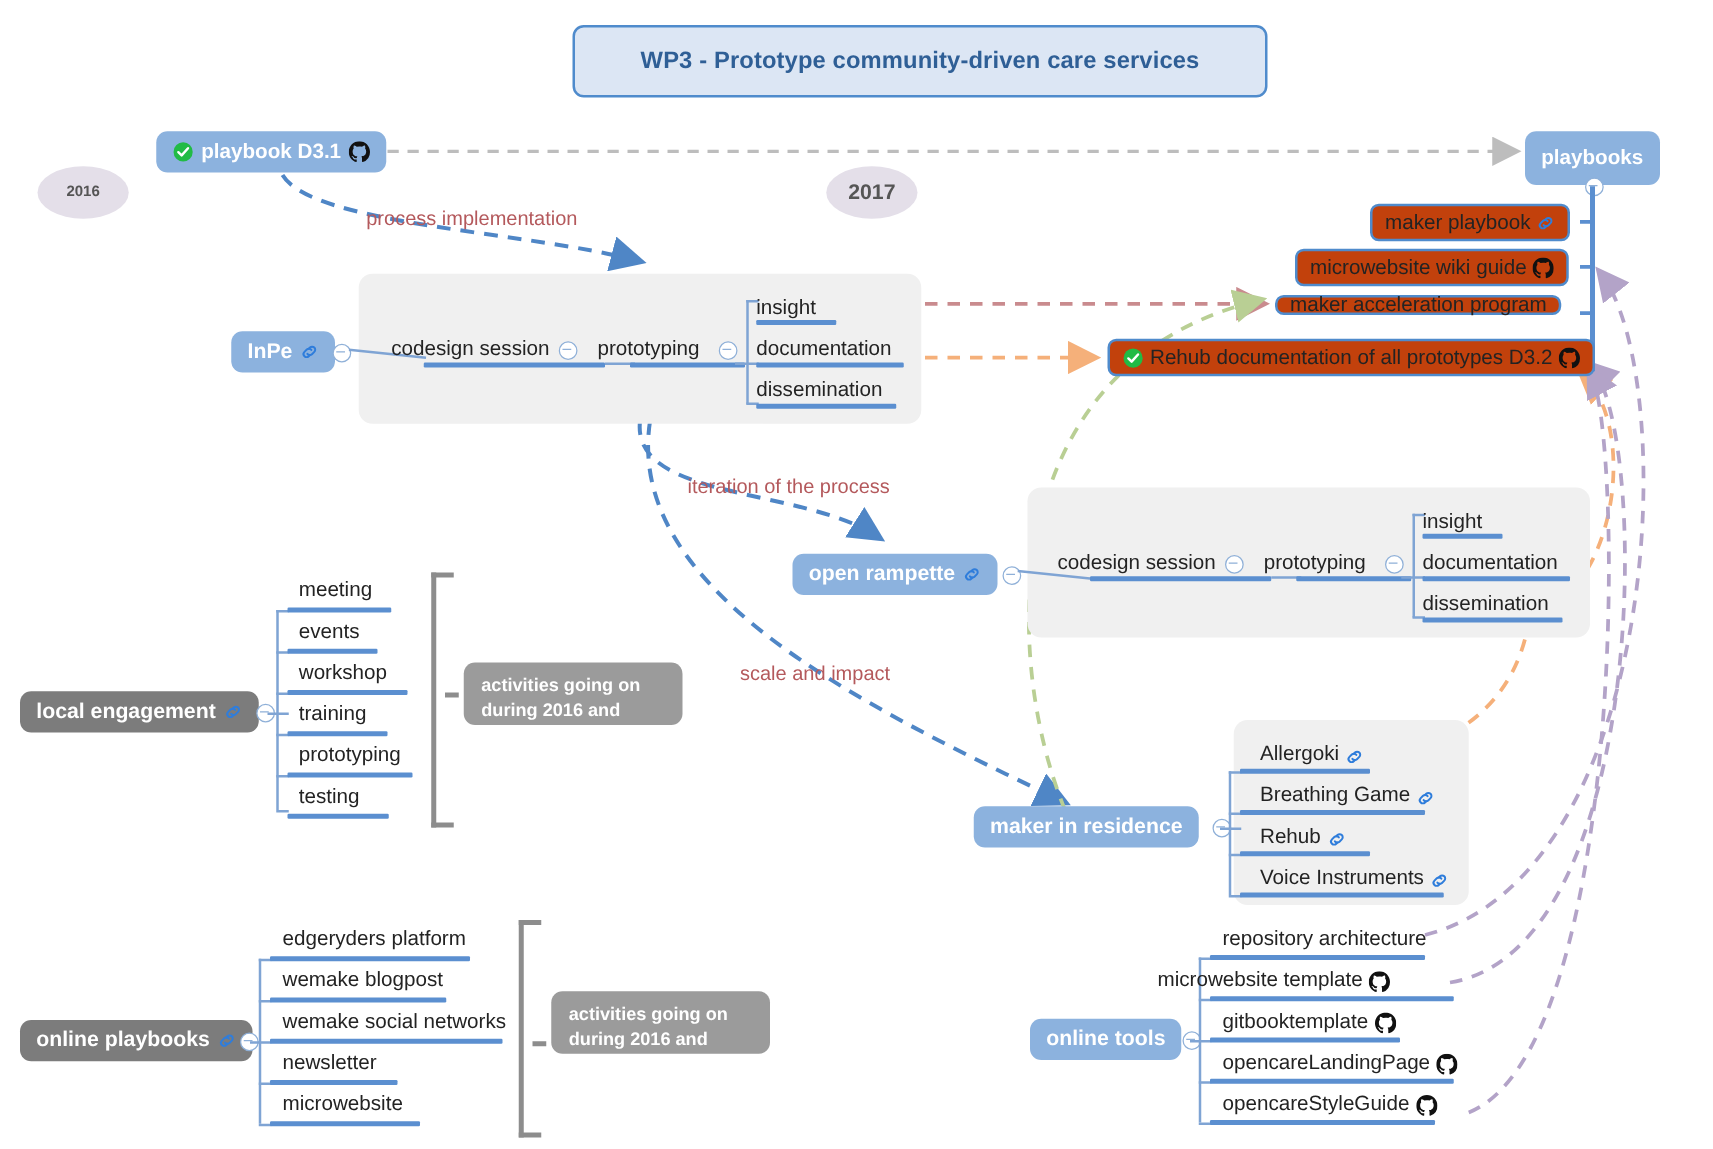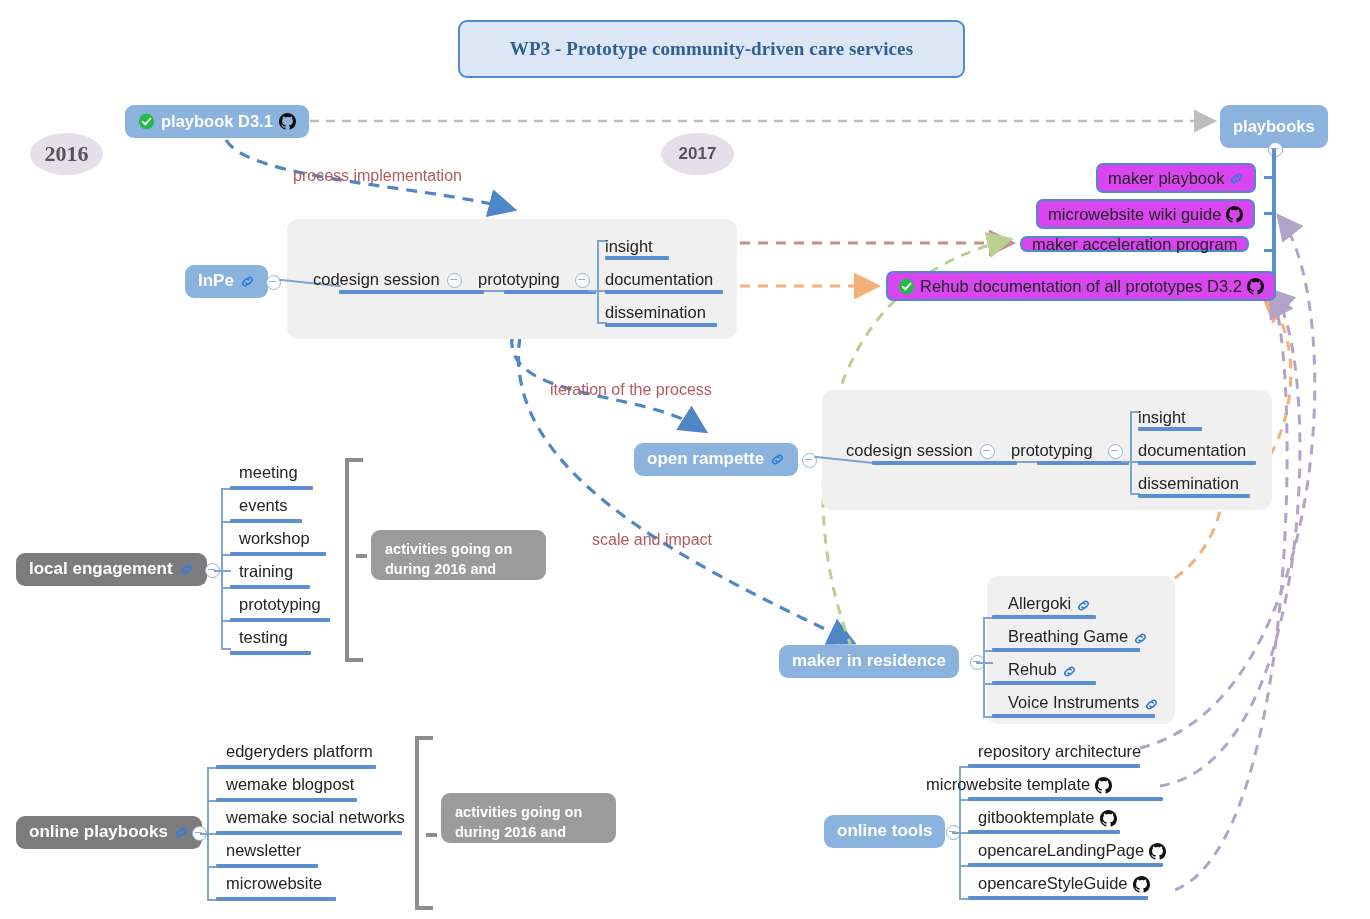--- a/index.html
+++ b/index.html
@@ -36,21 +36,21 @@
     border-radius:9px;
     color:#2f5f96;
     font-weight:bold;
     font-size:19px;
     display:flex;align-items:center;justify-content:center;
     letter-spacing:.1px;
   }
 
   .boxed{
     box-sizing:border-box;
-    background:#d946ef;
+    background:#c2410c;
     border:2px solid #4f8bcc;
     border-radius:7px;
     display:flex;align-items:center;gap:5px;
     padding:3px 10px;
     font-size:16.5px;
     color:#232323;
     line-height:1.15;
   }
 
   .leaf{
@@ -145,23 +145,23 @@
     <path d="M1140,748 C1330,700 1345,300 1280,218" stroke="#b3a3c8" stroke-width="3" stroke-dasharray="10,8" fill="none" marker-end="url(#ah-purple)"></path>
 
     <path d="M1160,786 C1320,760 1320,340 1272,292" stroke="#b3a3c8" stroke-width="3" stroke-dasharray="10,8" fill="none" marker-end="url(#ah-purple)"></path>
     <path d="M1175,890 C1300,840 1300,350 1272,296" stroke="#b3a3c8" stroke-width="3" stroke-dasharray="10,8" fill="none" marker-end="url(#ah-purple)"></path>
   </svg>
 
   <div class="group-bg" style="left:287px;top:219px;width:450px;height:120px;"></div>
   <div class="group-bg" style="left:822px;top:390px;width:450px;height:120px;"></div>
   <div class="group-bg" style="left:987px;top:576px;width:188px;height:148px;"></div>
 
-  <div class="node title-box" style="left:458px;top:20px;width:507px;height:58px;font-family:Liberation Serif, serif;">WP3 - Prototype community-driven care services</div>
-
-  <div class="node pill lilac" style="left:30px;top:133px;width:73px;height:42px;font-size:22px;font-family:Liberation Serif, serif;">2016</div>
+  <div class="node title-box" style="left:458px;top:20px;width:556px;height:58px;">WP3 - Prototype community-driven care services</div>
+
+  <div class="node pill lilac" style="left:30px;top:133px;width:73px;height:42px;font-size:12px;">2016</div>
   <div class="node pill lilac" style="left:661px;top:133px;width:73px;height:42px;font-size:17px;">2017</div>
 
   <div class="node pill blue" style="left:125px;top:105px;height:33px;font-size:16.5px;">
     <span class="ico chk">
       <svg viewBox="0 0 20 20">
           <circle cx="10" cy="10" r="9" fill="#21bb45"></circle>
           <path d="M5.5 10.3 L8.6 13.3 L14.6 6.6" stroke="#fff" stroke-width="2.3" fill="none" stroke-linecap="round" stroke-linejoin="round"></path>
         </svg>
     </span>
     <span>playbook  D3.1</span>

